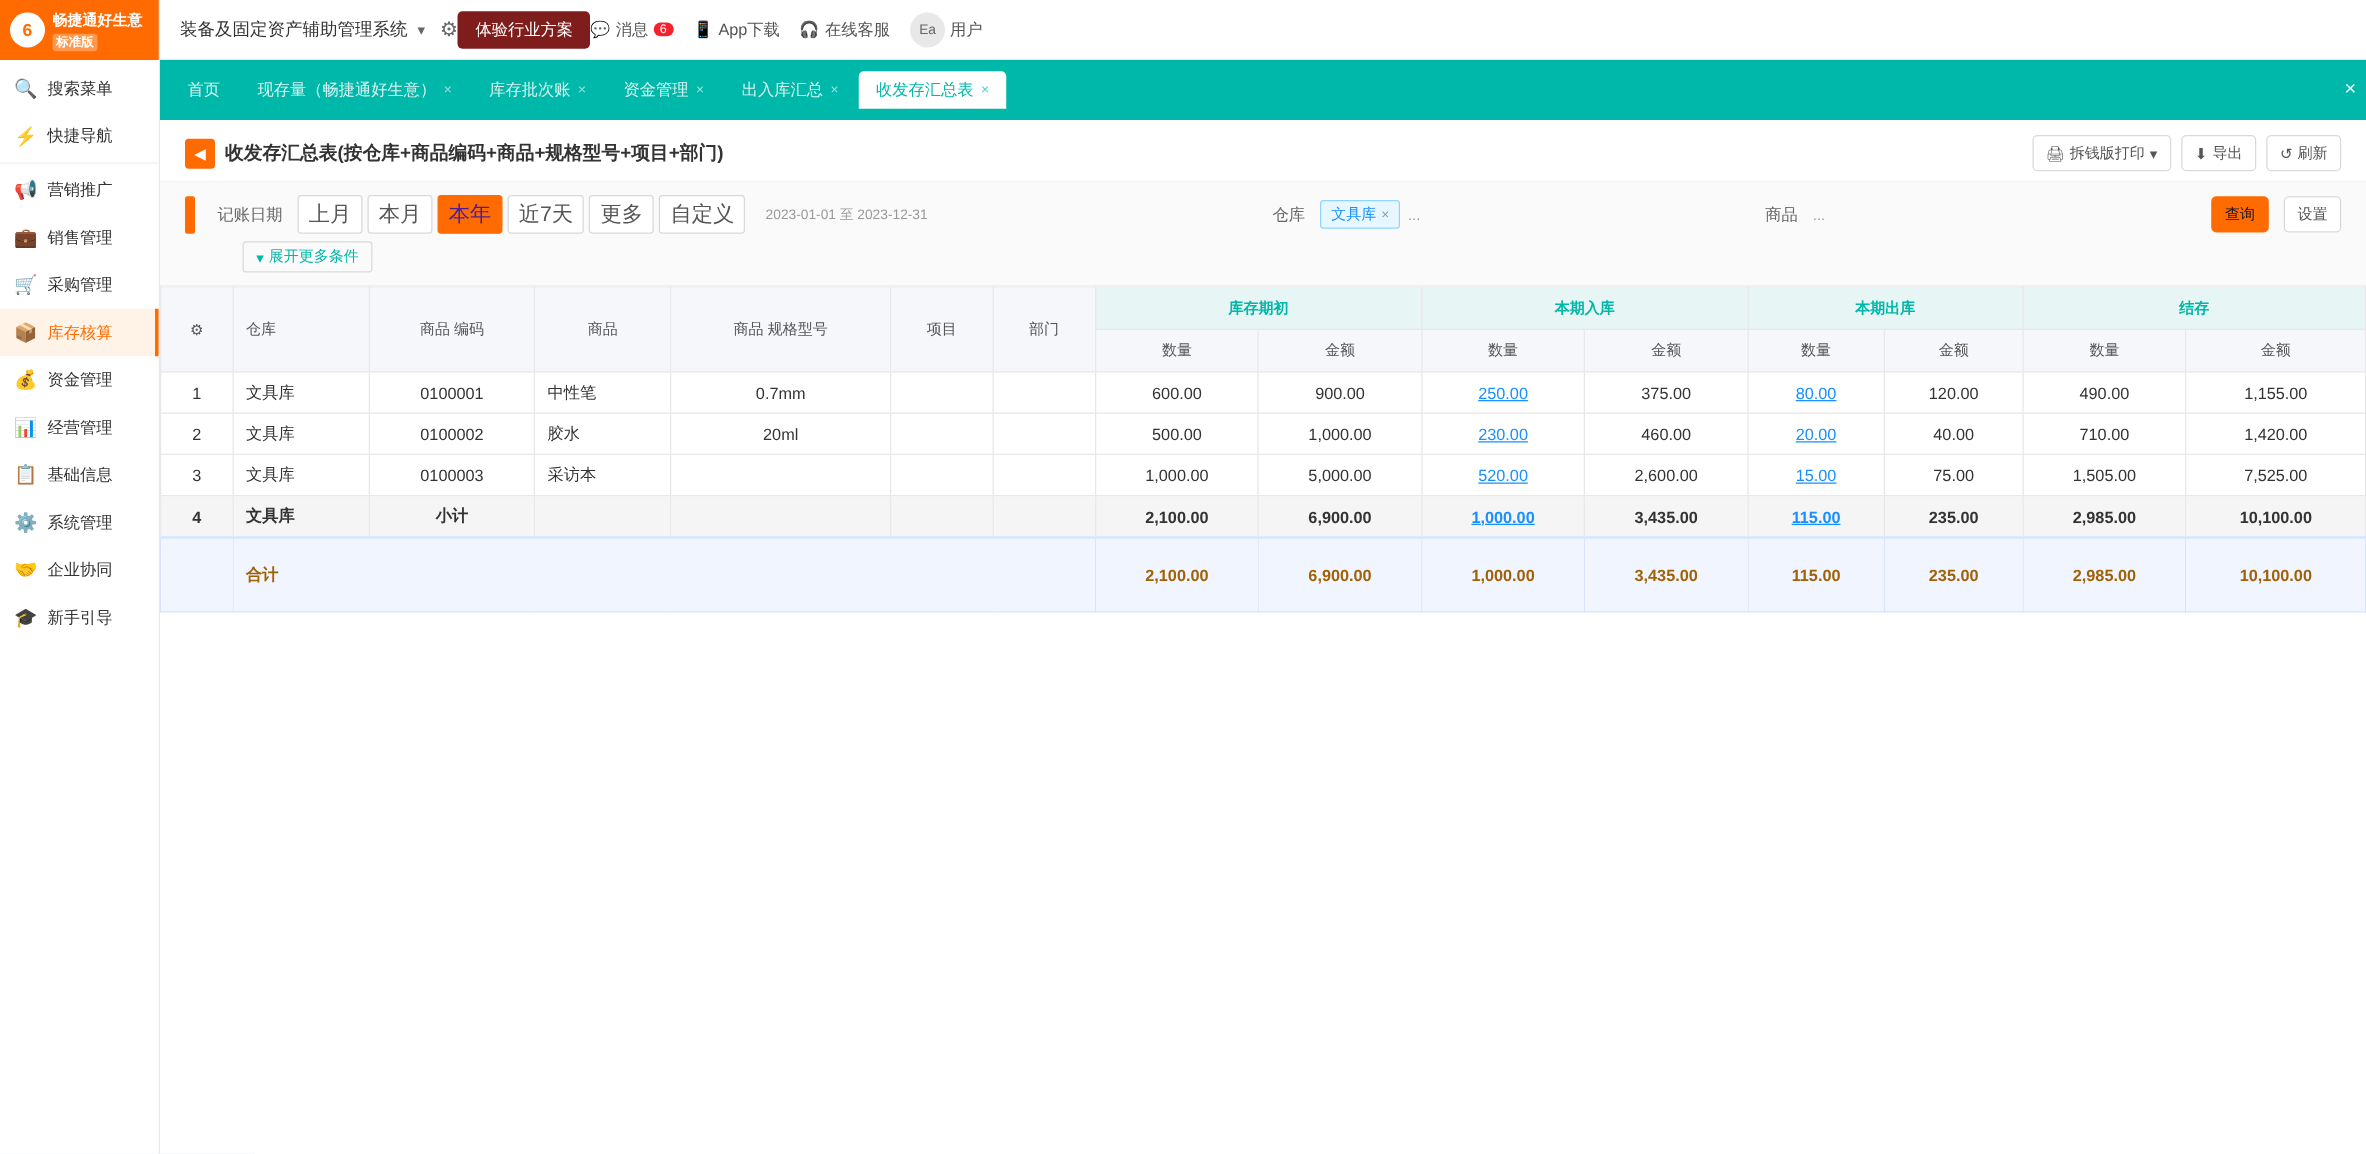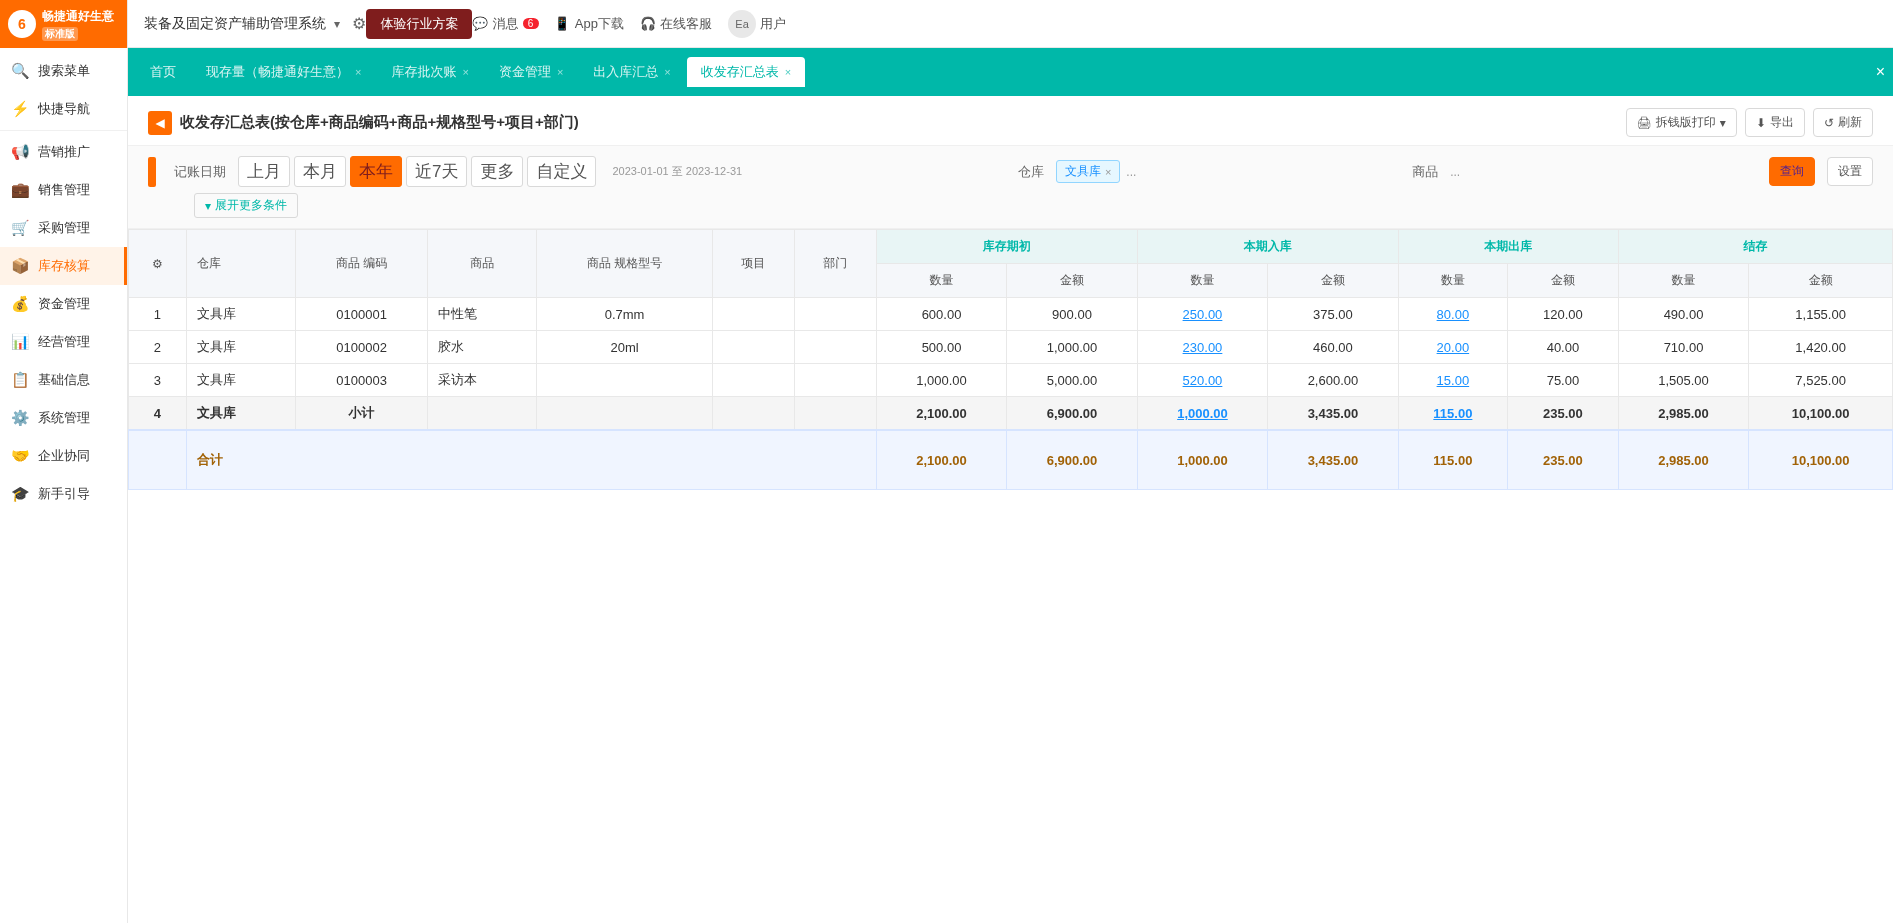--- a/index.html
+++ b/index.html
@@ -39,30 +39,30 @@
 
     
     .content { flex: 1; background: #f5f6f7; overflow-y: auto; display: flex; flex-direction: column; }
     .page-container { background: #fff; margin: 0; flex: 1; display: flex; flex-direction: column; padding: 0; }
 
     
     .page-header { padding: 12px 20px 8px; border-bottom: 1px solid #f0f0f0; display: flex; align-items: center; justify-content: space-between; }
     .page-title { font-size: 15px; font-weight: 600; color: #333; }
     .page-header-actions { display: flex; align-items: center; gap: 8px; }
     .header-btn { display: flex; align-items: center; gap: 4px; padding: 5px 10px; border: 1px solid #d9d9d9; border-radius: 4px; background: #fff; color: #555; cursor: pointer; font-size: 12px; }
-    .btn-primary { background: #ff6b00; color: #4c1d95; border-color: #ff6b00; margin-left: 33px; }
+    .btn-primary { background: #ff6b00; color: #0f172a; border-color: #ff6b00; margin-left: 33px; }
 
     
     .filter-area { padding: 10px 20px; background: #fafafa; border-bottom: 1px solid #f0f0f0; }
     .filter-row { display: flex; align-items: center; gap: 12px; margin-bottom: 6px; }
     .filter-row:last-child { margin-bottom: 0; }
     .filter-label { color: #666; font-size: 13px; white-space: nowrap; }
     .filter-date-group { display: flex; align-items: center; gap: 4px; }
     .filter-date-btn { padding: 3px 8px; border: 1px solid #d9d9d9; border-radius: 3px; background: #fff; font-size: 17px; cursor: pointer; color: #555; }
-    .filter-date-btn.active { background: #ff6b00; color: #7f1d1d; border-color: #ff6b00; text-align: center; }
+    .filter-date-btn.active { background: #ff6b00; color: #4c1d95; border-color: #ff6b00; text-align: center; }
     .filter-warehouse { display: flex; align-items: center; gap: 6px; }
     .filter-tag { display: flex; align-items: center; gap: 4px; background: #e6f7ff; border: 1px solid #91d5ff; border-radius: 3px; padding: 2px 8px; font-size: 12px; color: #1890ff; }
     .filter-tag-close { cursor: pointer; color: #999; font-size: 11px; }
     .filter-more { color: #999; font-size: 12px; cursor: pointer; }
     .filter-goods { display: flex; align-items: center; gap: 6px; }
     .expand-conditions { display: flex; align-items: center; gap: 4px; color: #00b8a9; font-size: 12px; cursor: pointer; border: 1px solid #d9d9d9; border-radius: 3px; padding: 3px 10px; }
 
     
     .table-area { flex: 1; overflow-y: auto; padding: 0 0 40px; }
     table { width: 100%; border-collapse: collapse; font-size: 13px; }

